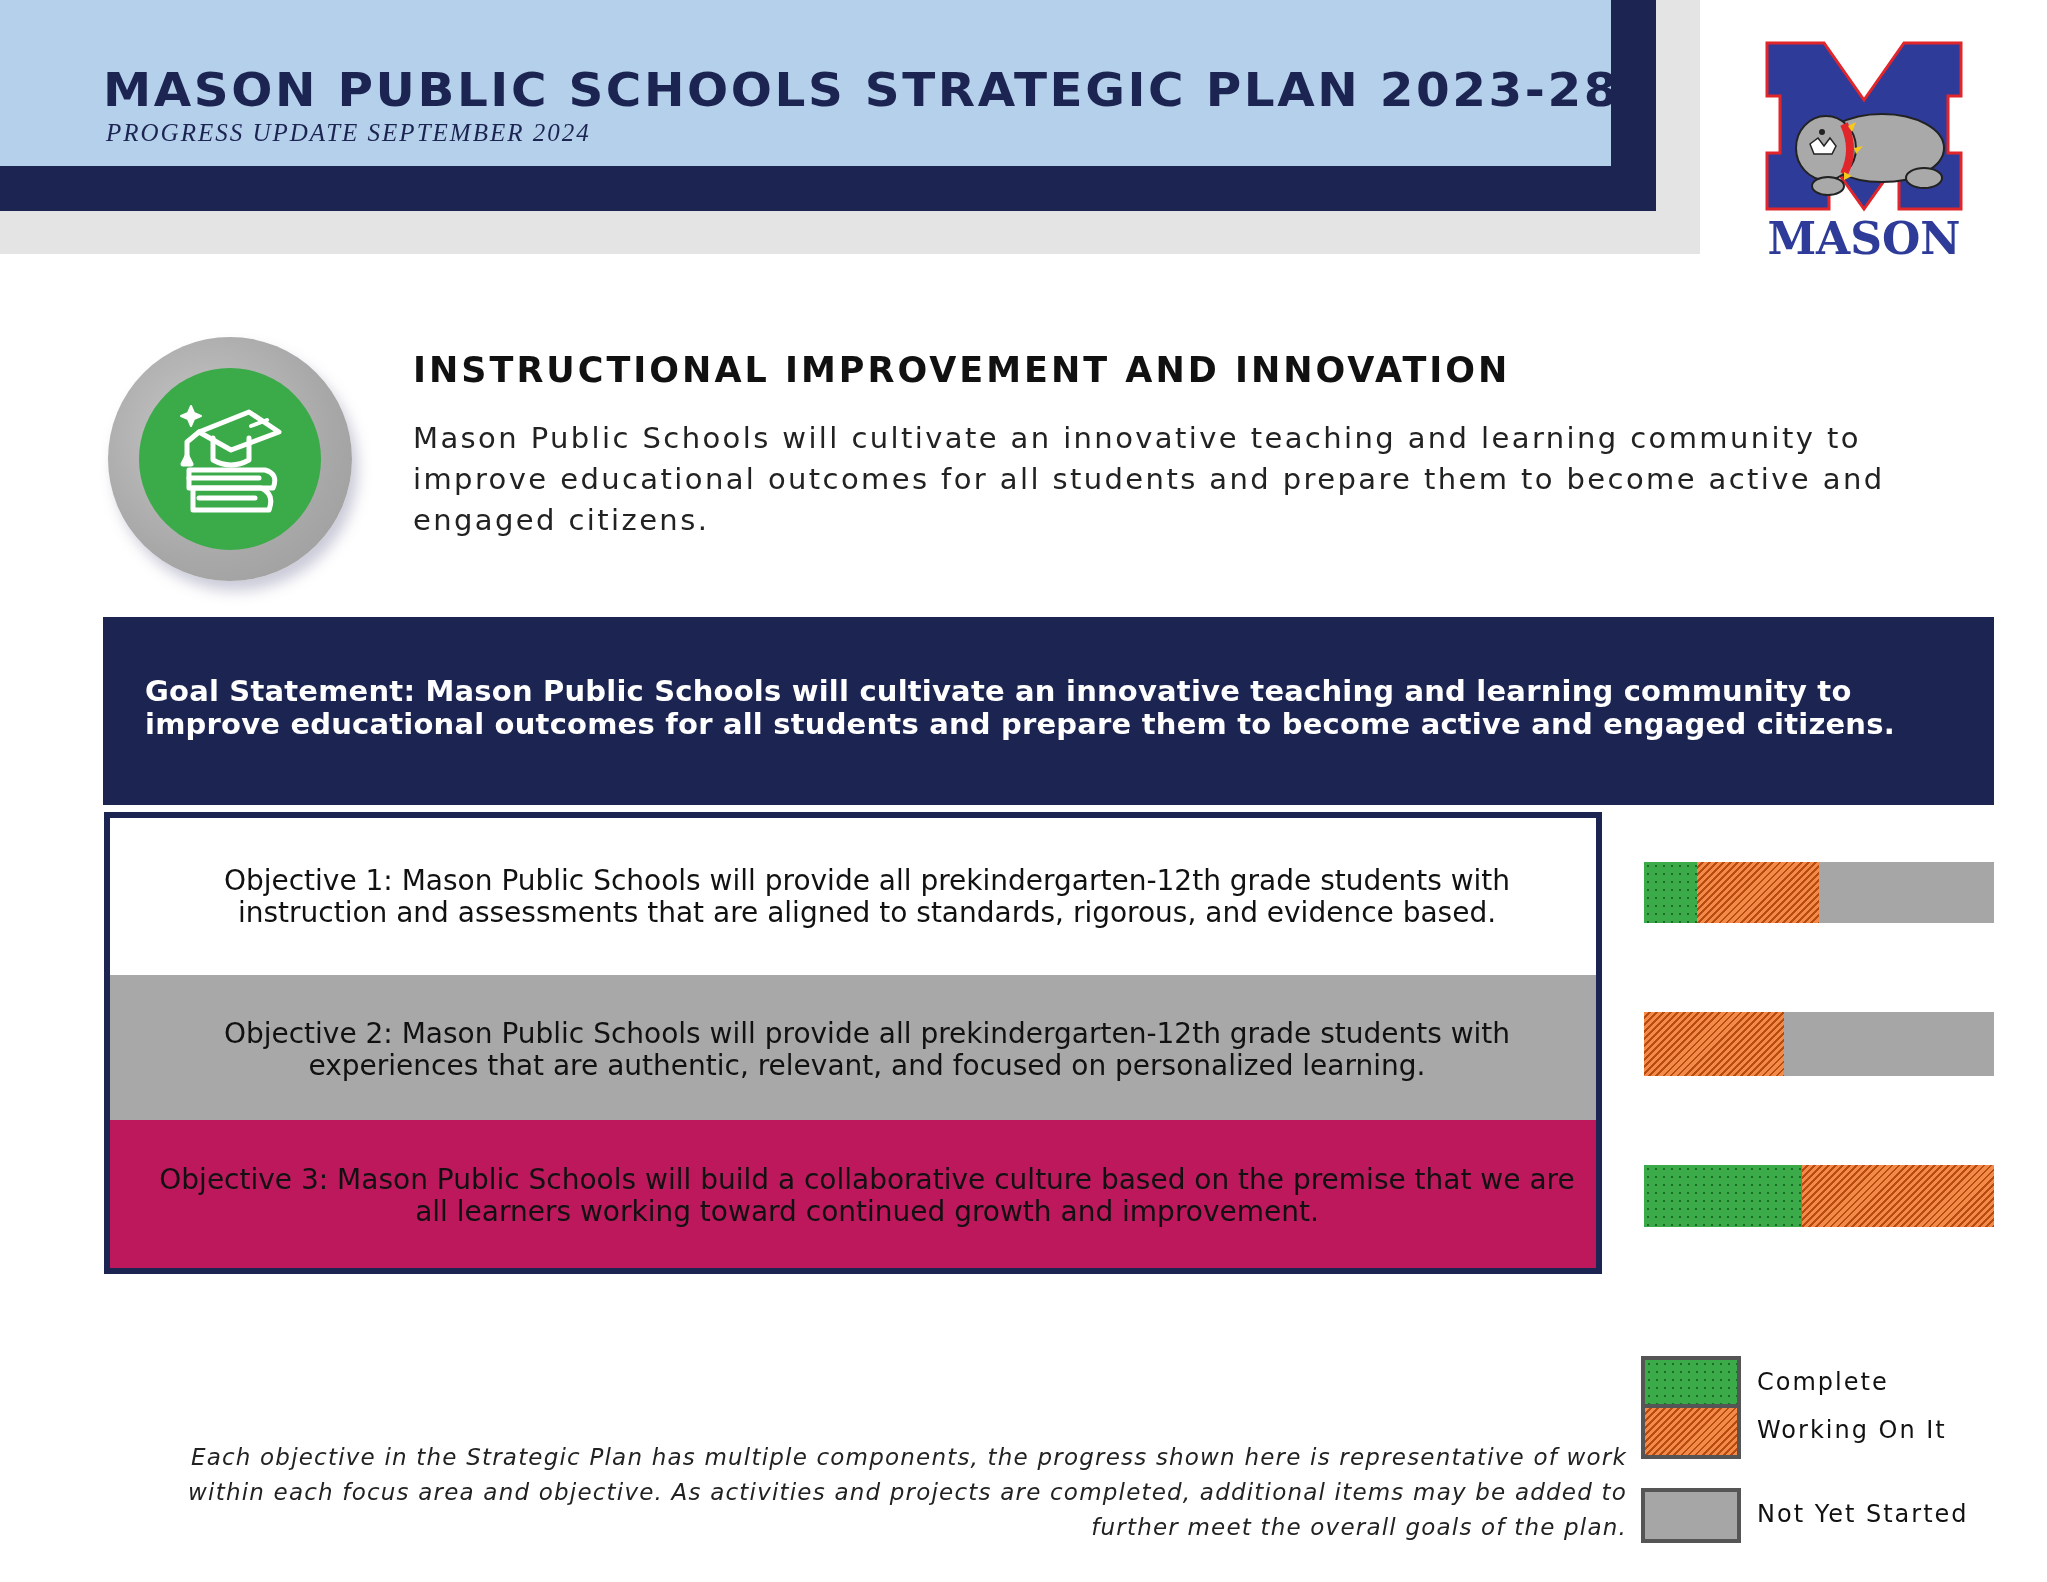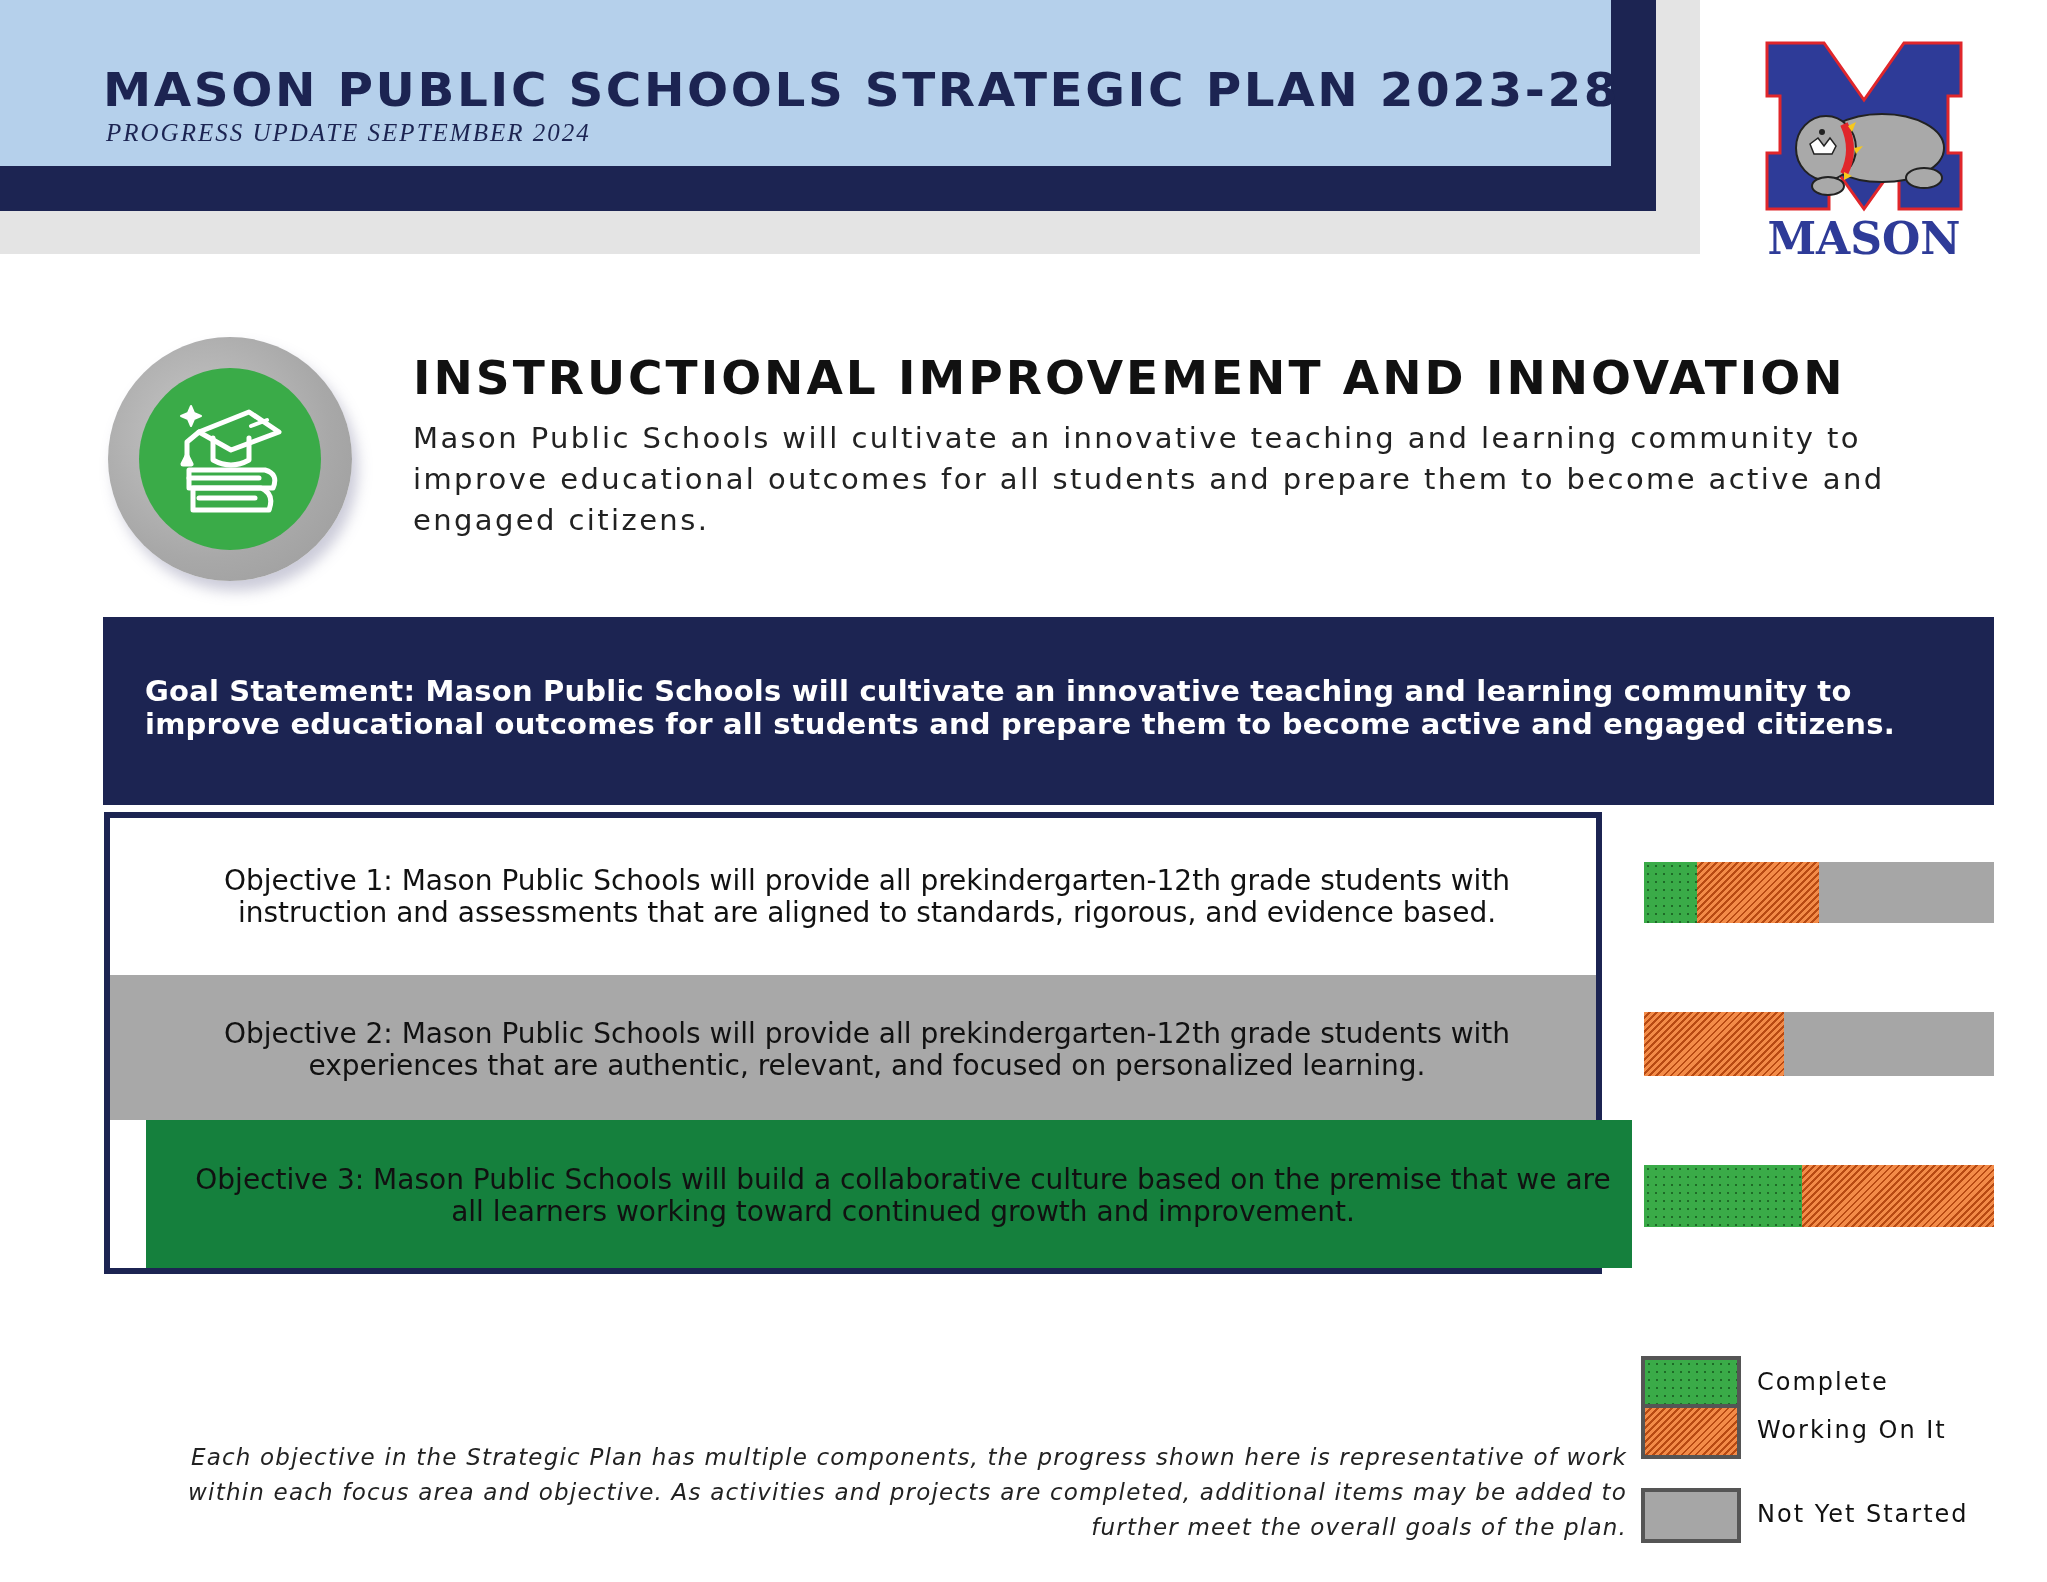--- a/index.html
+++ b/index.html
@@ -11,31 +11,31 @@
   .hdr-light { position: absolute; left: 0; top: 0; width: 1611px; height: 166px; background: #b5d0eb; }
   .hdr-title { position: absolute; left: 103px; top: 62px; font-family: "DejaVu Sans", sans-serif; font-weight: bold; font-size: 47px; letter-spacing: 2.5px; color: #1c2452; white-space: nowrap; transform: scaleX(1.03); transform-origin: left; }
   .hdr-sub { position: absolute; left: 106px; top: 119px; font-family: Liberation Serif, serif; font-style: italic; font-size: 25px; letter-spacing: 2px; color: #1c2452; white-space: nowrap; }
 
   .logo { position: absolute; left: 1764px; top: 40px; width: 200px; height: 222px; }
 
   .icon-wrap { position: absolute; left: 108px; top: 337px; width: 244px; height: 244px; border-radius: 50%; background: radial-gradient(circle at 40% 40%, #c8c8c8 0%, #a8a8a8 60%, #9a9a9a 100%); box-shadow: 6px 10px 14px rgba(140,140,170,0.45); }
   .icon-inner { position: absolute; left: 31px; top: 31px; width: 182px; height: 182px; border-radius: 50%; background: #3aab48; }
   .icon-inner svg { position: absolute; left: 30px; top: 30px; width: 122px; height: 122px; }
 
-  .section-title { position: absolute; left: 413px; top: 350px; font-weight: bold; font-size: 47px; letter-spacing: 3px; color: #111; white-space: nowrap; }
+  .section-title { position: absolute; left: 413px; top: 350px; font-weight: bold; font-size: 35px; letter-spacing: 3px; color: #111; white-space: nowrap; }
   .section-desc { position: absolute; left: 413px; top: 418px; width: 1520px; font-size: 29px; line-height: 41px; letter-spacing: 2.4px; color: #222; }
 
   .goal { position: absolute; left: 103px; top: 617px; width: 1891px; height: 188px; background: #1c2452; }
   .goal-text { position: absolute; left: 42px; top: 58px; width: 1820px; font-weight: bold; font-size: 29px; line-height: 33px; color: #ffffff; letter-spacing: 0.2px; }
 
   .objectives { position: absolute; left: 104px; top: 812px; width: 1498px; height: 462px; border: 6px solid #1c2452; background: #fff; text-align: center; }
   .obj-row { position: absolute; left: 0; width: 1486px; }
   .obj-row.r1 { top: 0; height: 157px; background: #ffffff; }
   .obj-row.r2 { top: 157px; height: 145px; background: #a8a8a8; }
-  .obj-row.r3 { top: 302px; height: 148px; background: #15803d; margin-left: 36px; }
+  .obj-row.r3 { top: 302px; height: 148px; background: #be185d; }
   .obj-text { position: absolute; left: 37px; width: 1440px; font-size: 28px; line-height: 32px; color: #111; }
   .r1 .obj-text { top: 47px; }
   .r2 .obj-text { top: 43px; }
   .r3 .obj-text { top: 44px; }
 
   .bar { position: absolute; left: 1644px; width: 350px; display: flex; }
   .bar .seg { height: 100%; }
   .seg-complete { background-color: #3aab48; background-image: radial-gradient(#1e6b27 1px, transparent 1.3px); background-size: 8px 8px; }
   .seg-working { background-color: #f38b48; background-image: repeating-linear-gradient(135deg, #f38b48 0px, #f38b48 3px, #b84a12 3px, #b84a12 5px); }
   .seg-notstarted { background-color: #a6a6a6; }

